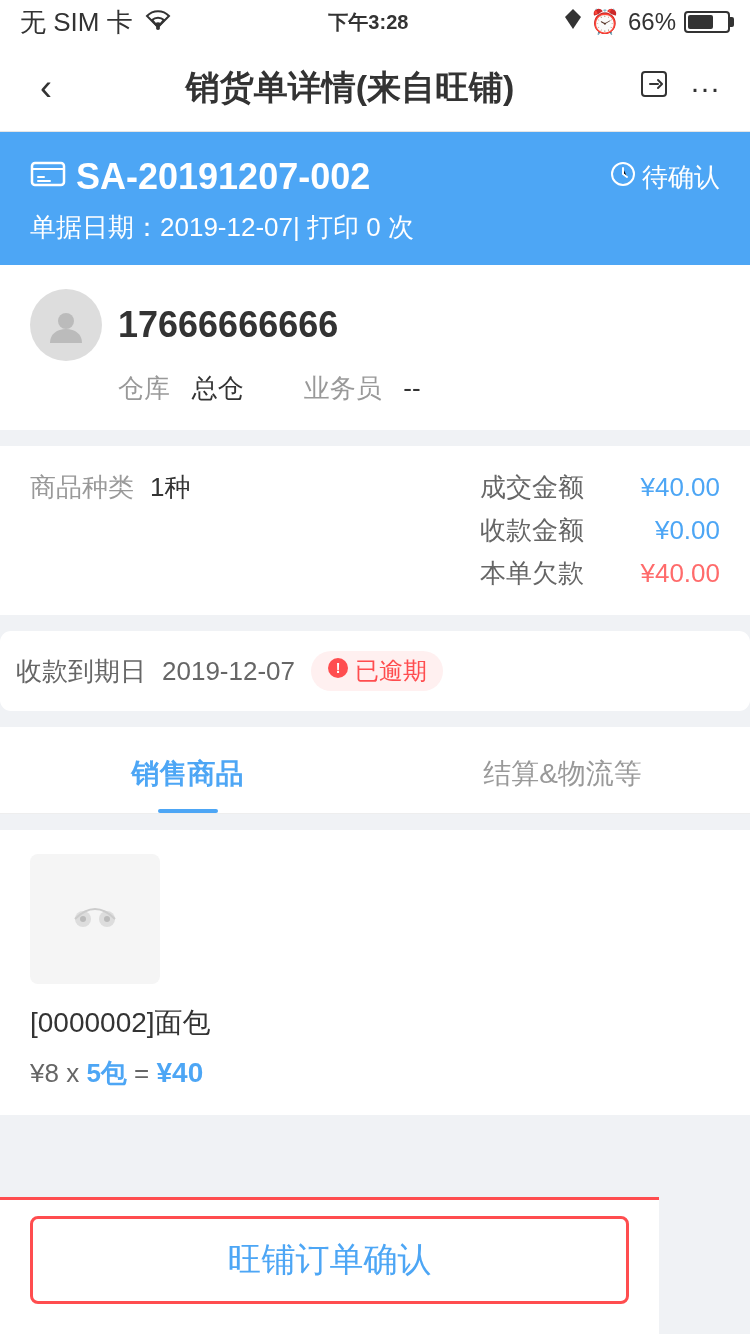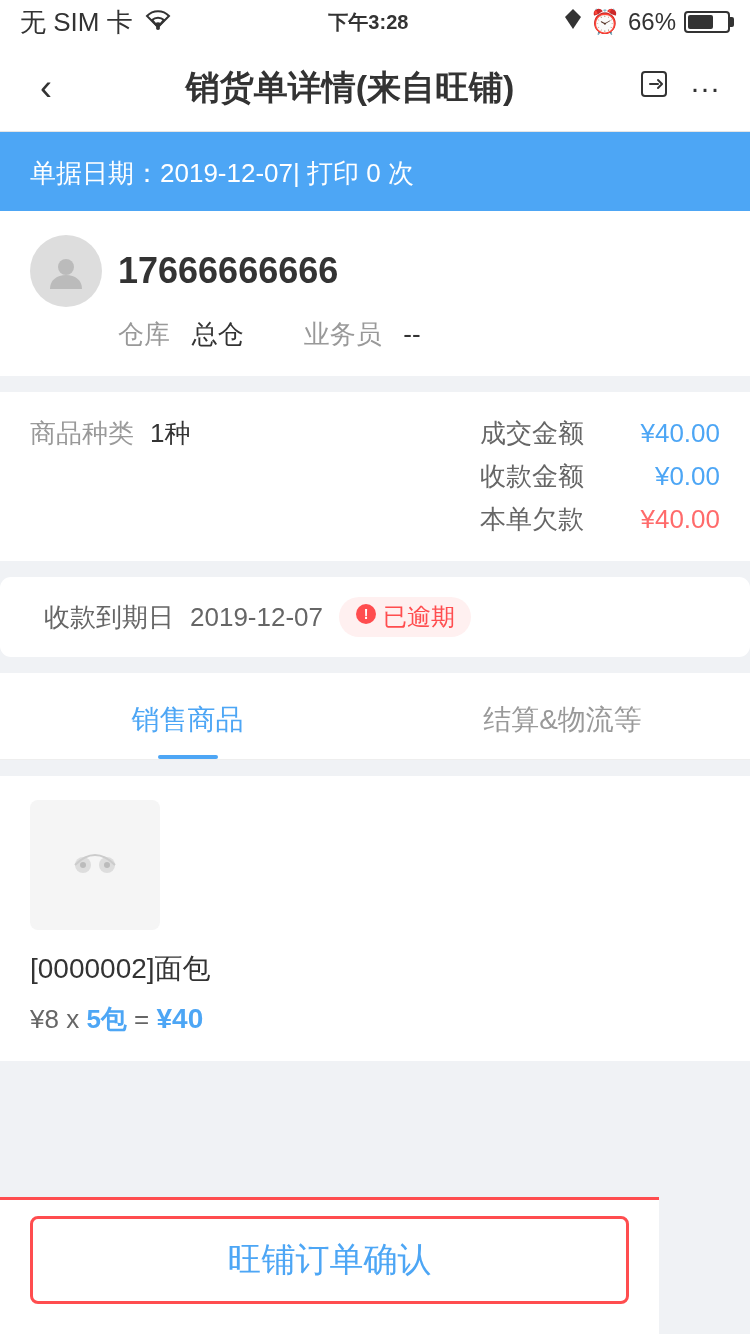--- a/index.html
+++ b/index.html
@@ -166,21 +166,21 @@
       font-size: 26px;
     }
     .amount-row { display: flex; gap: 16px; align-items: center; }
     .amount-label { color: #666; }
     .amount-value { color: #4da6f5; font-weight: 500; min-width: 120px; text-align: right; }
     .amount-value.red { color: #ff6b6b; }
 
     
     .due-section {
       background: #fff;
-      padding: 20px 44px;
+      padding: 20px 16px;
       margin-bottom: 16px;
       font-size: 26px;
       display: flex;
       align-items: center;
       gap: 16px;
       color: #666;
       border-radius: 11px;
     }
     .overdue-badge {
       background: #fff0f0;
@@ -204,21 +204,21 @@
       flex: 1;
       text-align: center;
       padding: 28px 0 20px;
       font-size: 28px;
       color: #999;
       position: relative;
       cursor: pointer;
     }
     .tab.active {
       color: #4da6f5;
-      font-weight: 400;
+      font-weight: 700;
     }
     .tab.active::after {
       content: '';
       position: absolute;
       bottom: 0;
       left: 50%;
       transform: translateX(-50%);
       width: 60px;
       height: 4px;
       background: #4da6f5;
@@ -328,20 +328,41 @@
       <svg width="32" height="32" viewBox="0 0 32 32">
           <rect x="4" y="4" width="24" height="24" rx="3" fill="none" stroke="#333" stroke-width="2"></rect>
           <path d="M12 16h8M20 12l4 4-4 4" stroke="#333" stroke-width="2" stroke-linecap="round" stroke-linejoin="round" fill="none"></path>
         </svg>
     </span>
     <span class="nav-icon">···</span>
   </div>
 </div>
 
 <div class="order-header">
+  <div class="order-header-top">
+    <div class="order-id">
+      <span>
+        <svg width="36" height="30" viewBox="0 0 36 30">
+            <rect x="2" y="4" width="32" height="22" rx="3" fill="none" stroke="#fff" stroke-width="2.5"></rect>
+            <path d="M2 10h32" stroke="#fff" stroke-width="2"></path>
+            <path d="M8 18h6M8 22h12" stroke="#fff" stroke-width="2" stroke-linecap="round"></path>
+          </svg>
+      </span>
+      <span>SA-20191207-002</span>
+    </div>
+    <div class="order-status">
+      <span>
+        <svg width="26" height="26" viewBox="0 0 26 26">
+            <circle cx="13" cy="13" r="11" fill="none" stroke="#fff" stroke-width="2"></circle>
+            <path d="M13 7v6l4 3" stroke="#fff" stroke-width="2" stroke-linecap="round"></path>
+          </svg>
+      </span>
+      <span>待确认</span>
+    </div>
+  </div>
   <div class="order-date">
     <span>单据日期：</span><span>2019-12-07</span><span>| 打印 0 次</span>
   </div>
 </div>
 
 <div class="customer-section card">
   <div class="customer-row">
     <div class="avatar">
       <svg width="40" height="40" viewBox="0 0 40 40">
           <circle cx="20" cy="16" r="8" fill="#bbb"></circle>

